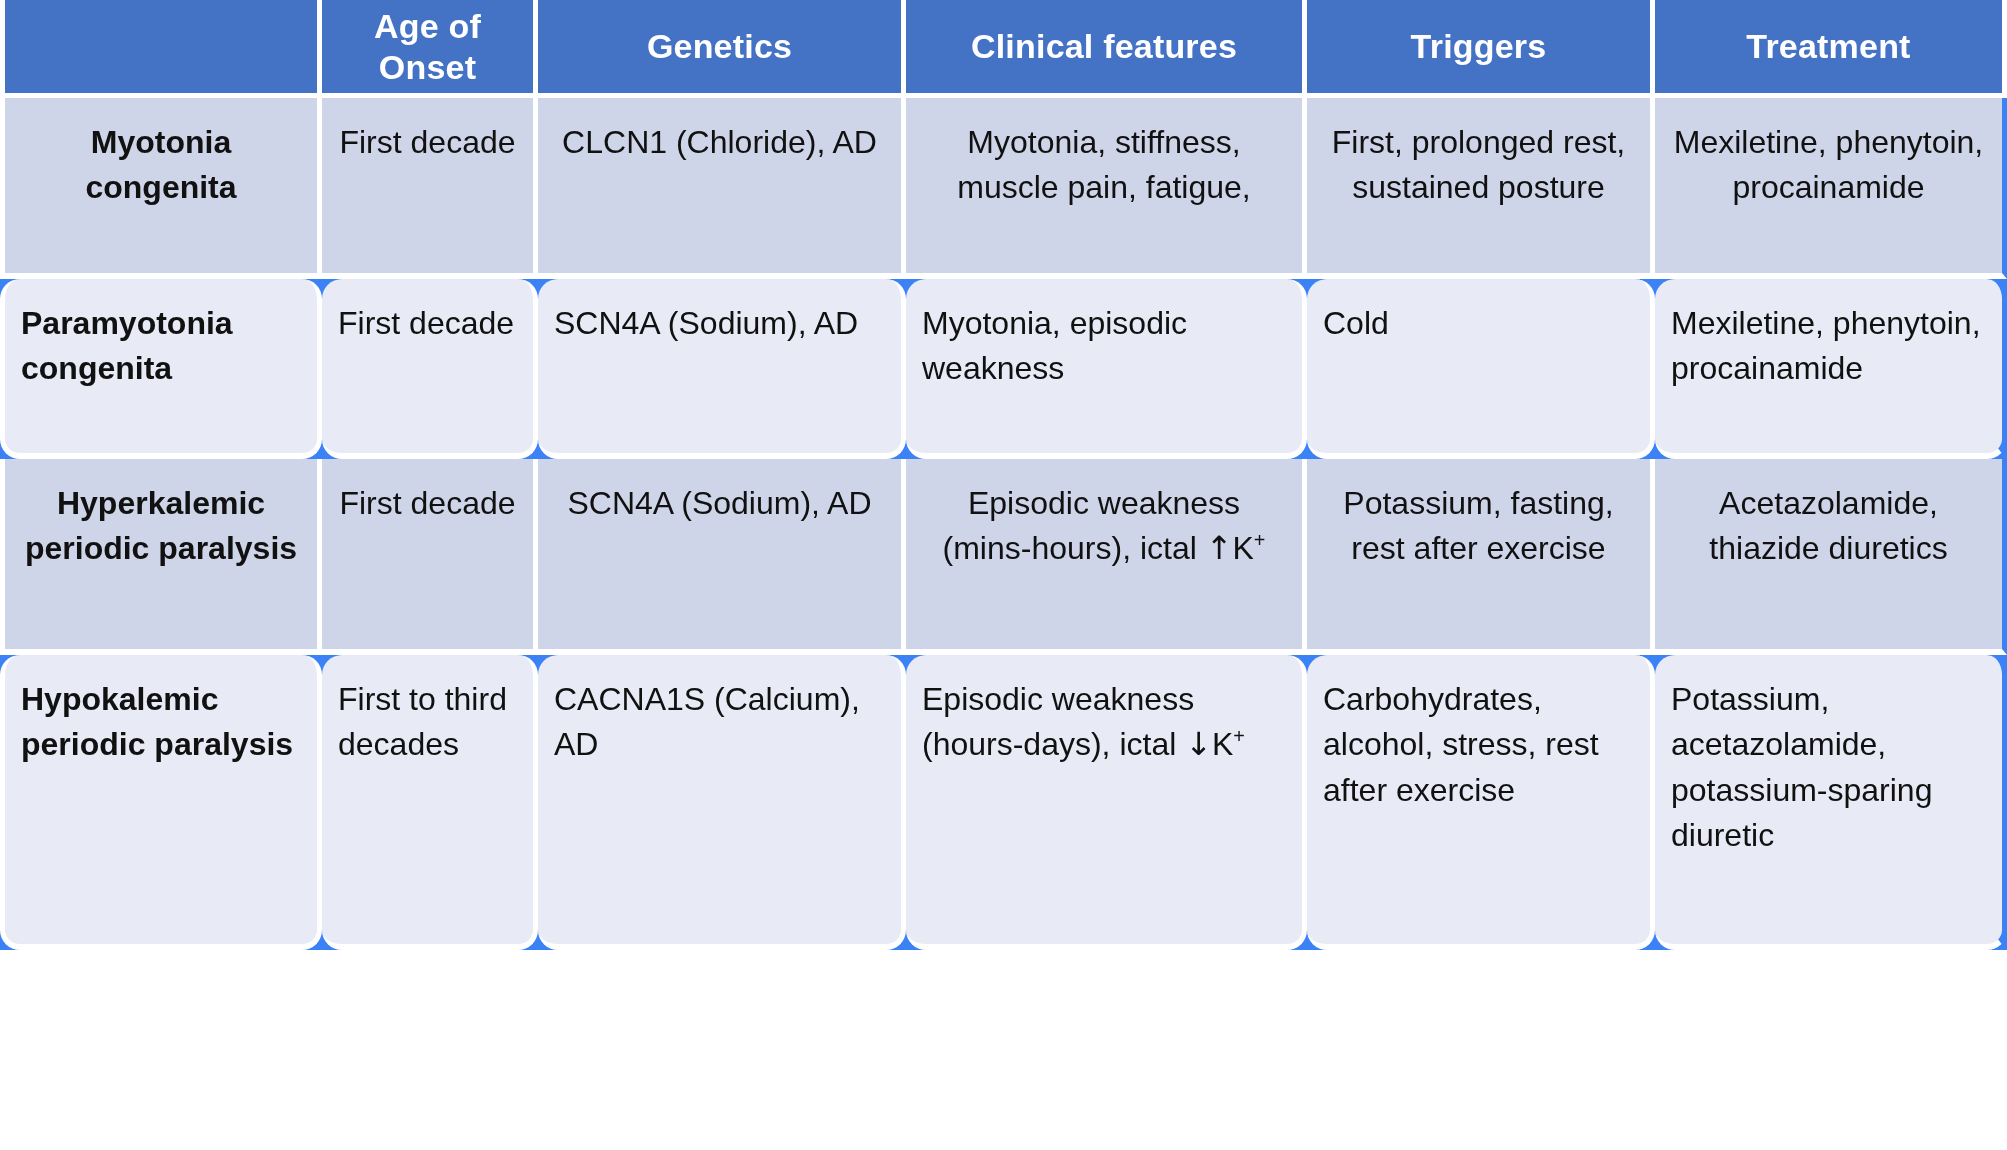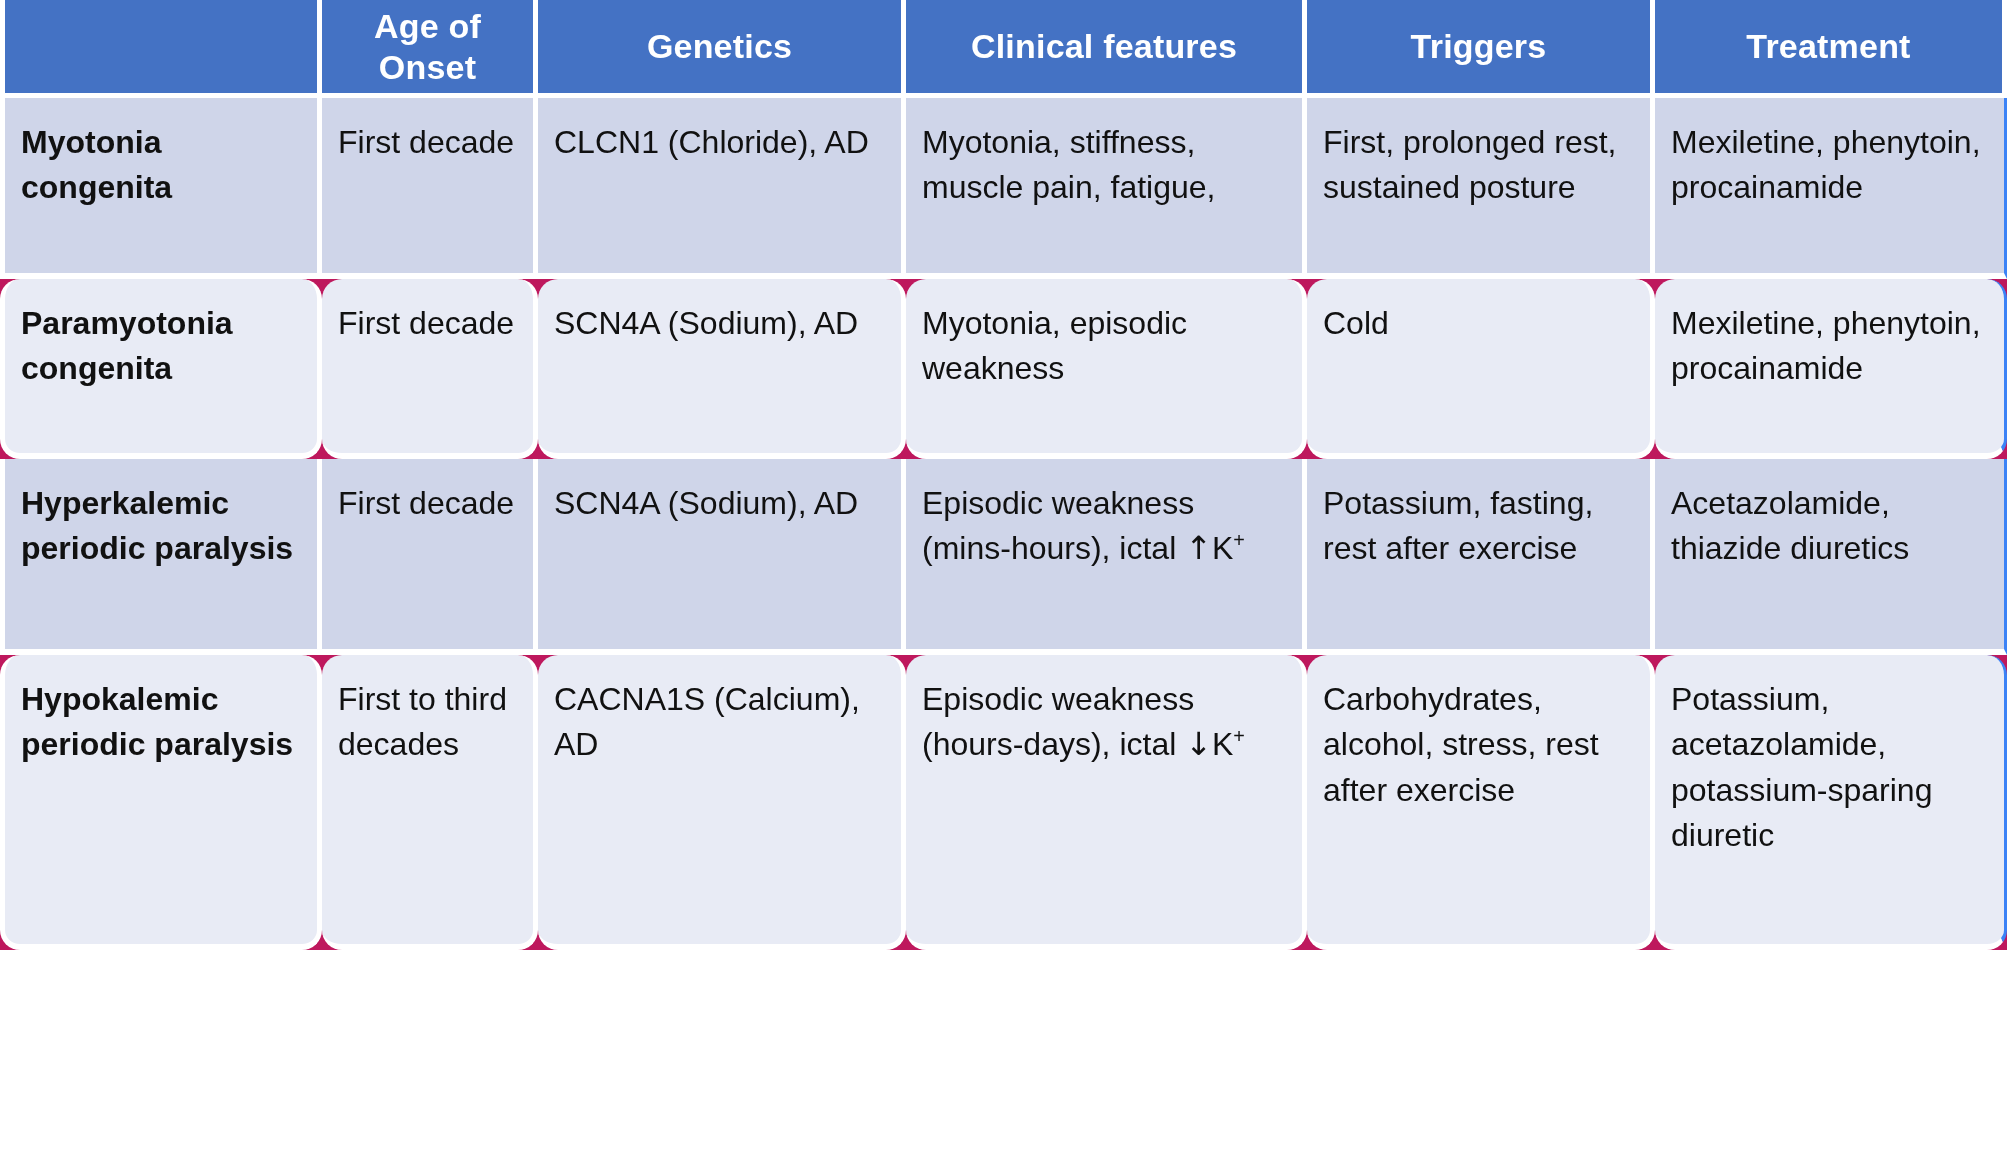--- a/index.html
+++ b/index.html
@@ -13,21 +13,21 @@
     font-family: "Liberation Sans", sans-serif;
     overflow: hidden;
   }
 
   .table-root {
     width: 2007px;
     height: 846px;
     border-collapse: separate;
     border-spacing: 0;
     table-layout: fixed;
-    background: #be185d;
+    background: #3b82f6;
   }
 
   col.c-name      { width: 322px; }
   col.c-age       { width: 216px; }
   col.c-genetics  { width: 368px; }
   col.c-clinical  { width: 401px; }
   col.c-triggers  { width: 348px; }
   col.c-treatment { width: 352px; }
 
   
@@ -58,24 +58,24 @@
     text-align: left;
     vertical-align: top;
     padding: 22px 16px 18px 16px;
     border: 0;
     border-right: 5px solid #ffffff;
     border-bottom: 6px solid #ffffff;
     line-height: 1.42;
     word-wrap: break-word;
   }
   td.body-cell.first { border-left: 5px solid #ffffff; }
-  td.body-cell.last  { border-right: 3px solid #3b82f6; }
+  td.body-cell.last  { border-right: 5px solid #3b82f6; }
   td.body-cell.name-cell { font-weight: bold; }
 
-  tr.shade-a td.body-cell { background: #CFD5E9; }
+  tr.shade-a td.body-cell { background: #CFD5E9; text-align: center; }
   tr.shade-b td.body-cell { background: #E8EBF5; border-radius: 20px; }
 
   tr.row-1 { height: 181px; }
   tr.row-2 { height: 180px; }
   tr.row-3 { height: 196px; padding-left: 35px; }
   tr.row-4 { height: 295px; margin-top: 20px; }
 
   sup.sup-charge {
     font-size: 0.62em;
     vertical-align: super;

